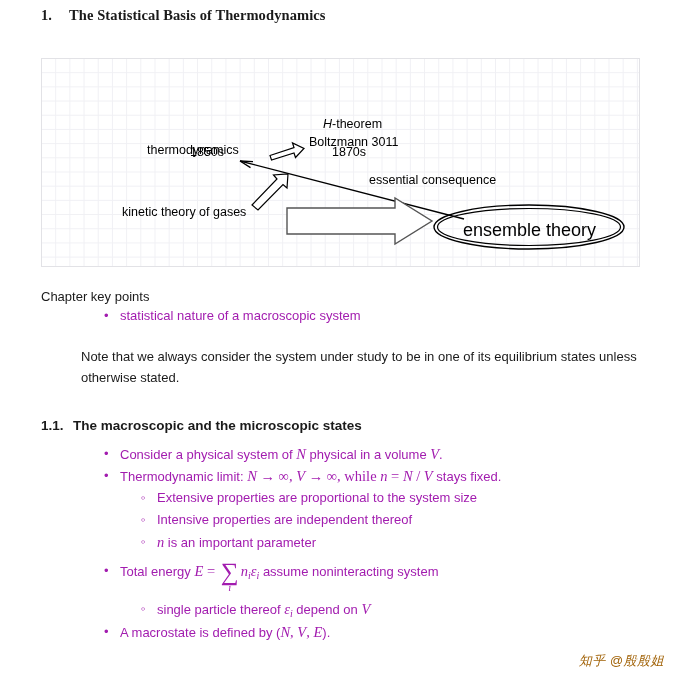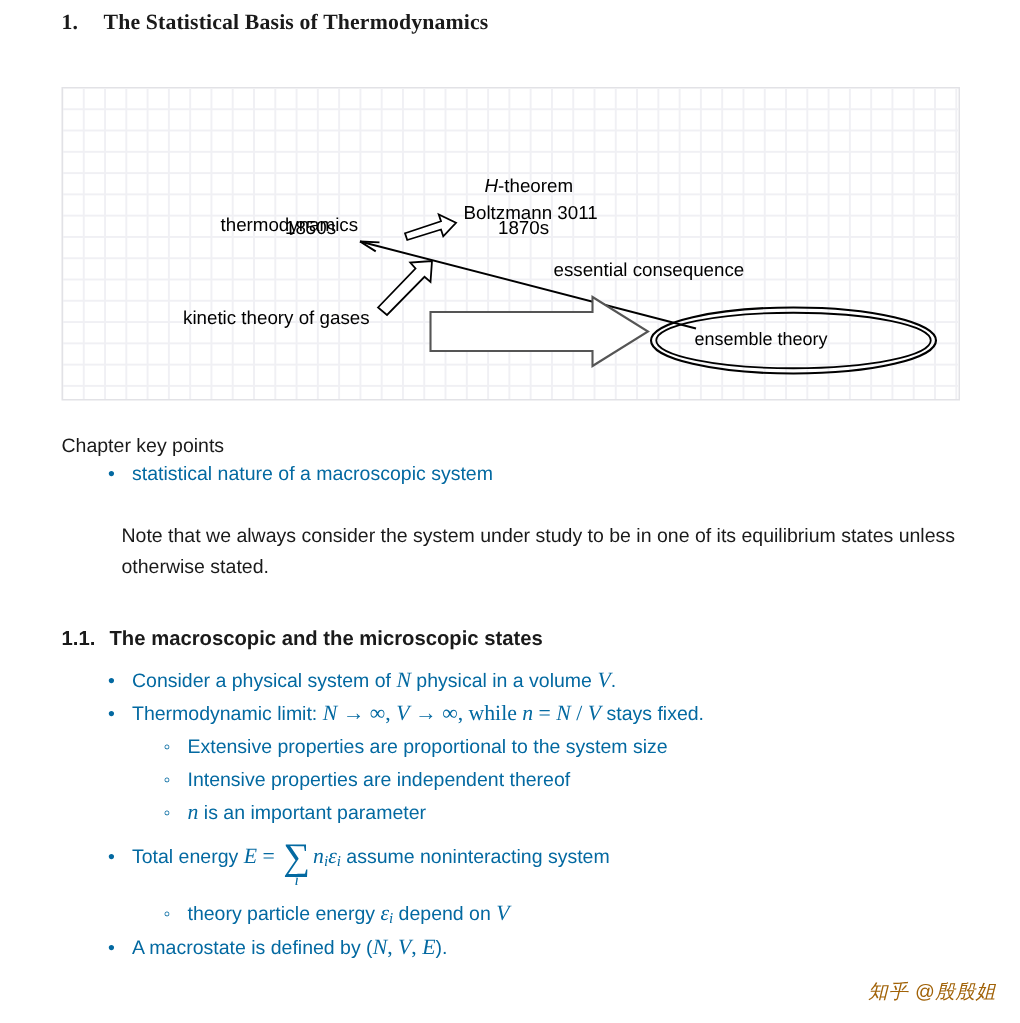--- a/index.html
+++ b/index.html
@@ -85,22 +85,23 @@
   .para {
     position: absolute;
     font-size: 13px;
     line-height: 21px;
     color: #1a1a1a;
     width: 600px;
   }
   .bullet-item {
     position: absolute;
     font-size: 13px;
-    color: #0369a1;
-    white-space: nowrap;
+    color: #a21caf;
+    white-space: nowrap;
+    margin-left: 32px;
   }
   .bullet-item .marker {
     position: absolute;
     left: -16px;
     top: 0;
   }
   .dot-marker::before { content: "\2022"; }
   .circle-marker::before { content: "\25E6"; }
 
   
@@ -193,21 +194,21 @@
   <div class="fig-label" style="left:267px; top:76px;">Boltzmann 3011</div>
 
   <div class="fig-label" style="left:105px; top:84px; top:84px;"></div>
 
   <div class="fig-label" style="left:105px; top:84px;">thermodynamics</div>
 
   <div class="fig-label" style="left:80px; top:146px;">kinetic theory of gases</div>
 
   <div class="fig-label" style="left:327px; top:114px;">essential consequence</div>
 
-  <div class="fig-label" style="left:421px; top:161px; font-size:12px;text-align:right;">ensemble theory</div>
+  <div class="fig-label" style="left:421px; top:161px; font-size:18px;text-align:right;">ensemble theory</div>
 </div>
 
 <div class="body-line" style="left:41px; top:287px;">Chapter key points</div>
 
 <div class="bullet-item" style="left:88px; top:308px;">
   <span class="marker dot-marker"></span><span>statistical nature of a macroscopic system</span>
 </div>
 
 <div class="para" style="left:41px; top:346px; width:578px;margin-left:40px;">Note that we always consider the system under study to be in one of its equilibrium states unless otherwise stated.</div>
 
@@ -233,20 +234,20 @@
 
 <div class="bullet-item" style="left:125px; top:534px;">
   <span class="marker circle-marker"></span><span class="m">n</span><span> is an important parameter</span>
 </div>
 
 <div class="bullet-item" style="left:88px; top:563px;">
   <span class="marker dot-marker"></span><span>Total energy </span><span class="m">E</span><span class="mop"> = </span><span class="sumblock"><span class="sigma">∑</span><span class="idx">i</span></span><span class="m">n</span><span class="sub">i</span><span class="m">ε</span><span class="sub">i</span><span> assume noninteracting system</span>
 </div>
 
 <div class="bullet-item" style="left:125px; top:601px;">
-  <span class="marker circle-marker"></span><span>theory particle energy </span><span class="m">ε</span><span class="sub">i</span><span> depend on </span><span class="m">V</span>
+  <span class="marker circle-marker"></span><span>single particle thereof </span><span class="m">ε</span><span class="sub">i</span><span> depend on </span><span class="m">V</span>
 </div>
 
 <div class="bullet-item" style="left:88px; top:624px;">
   <span class="marker dot-marker"></span><span>A macrostate is defined by (</span><span class="m">N</span><span class="mop">, </span><span class="m">V</span><span class="mop">, </span><span class="m">E</span><span>).</span>
 </div>
 
 <div class="watermark">知乎 @殷殷姐</div>
 
 </body></html>

